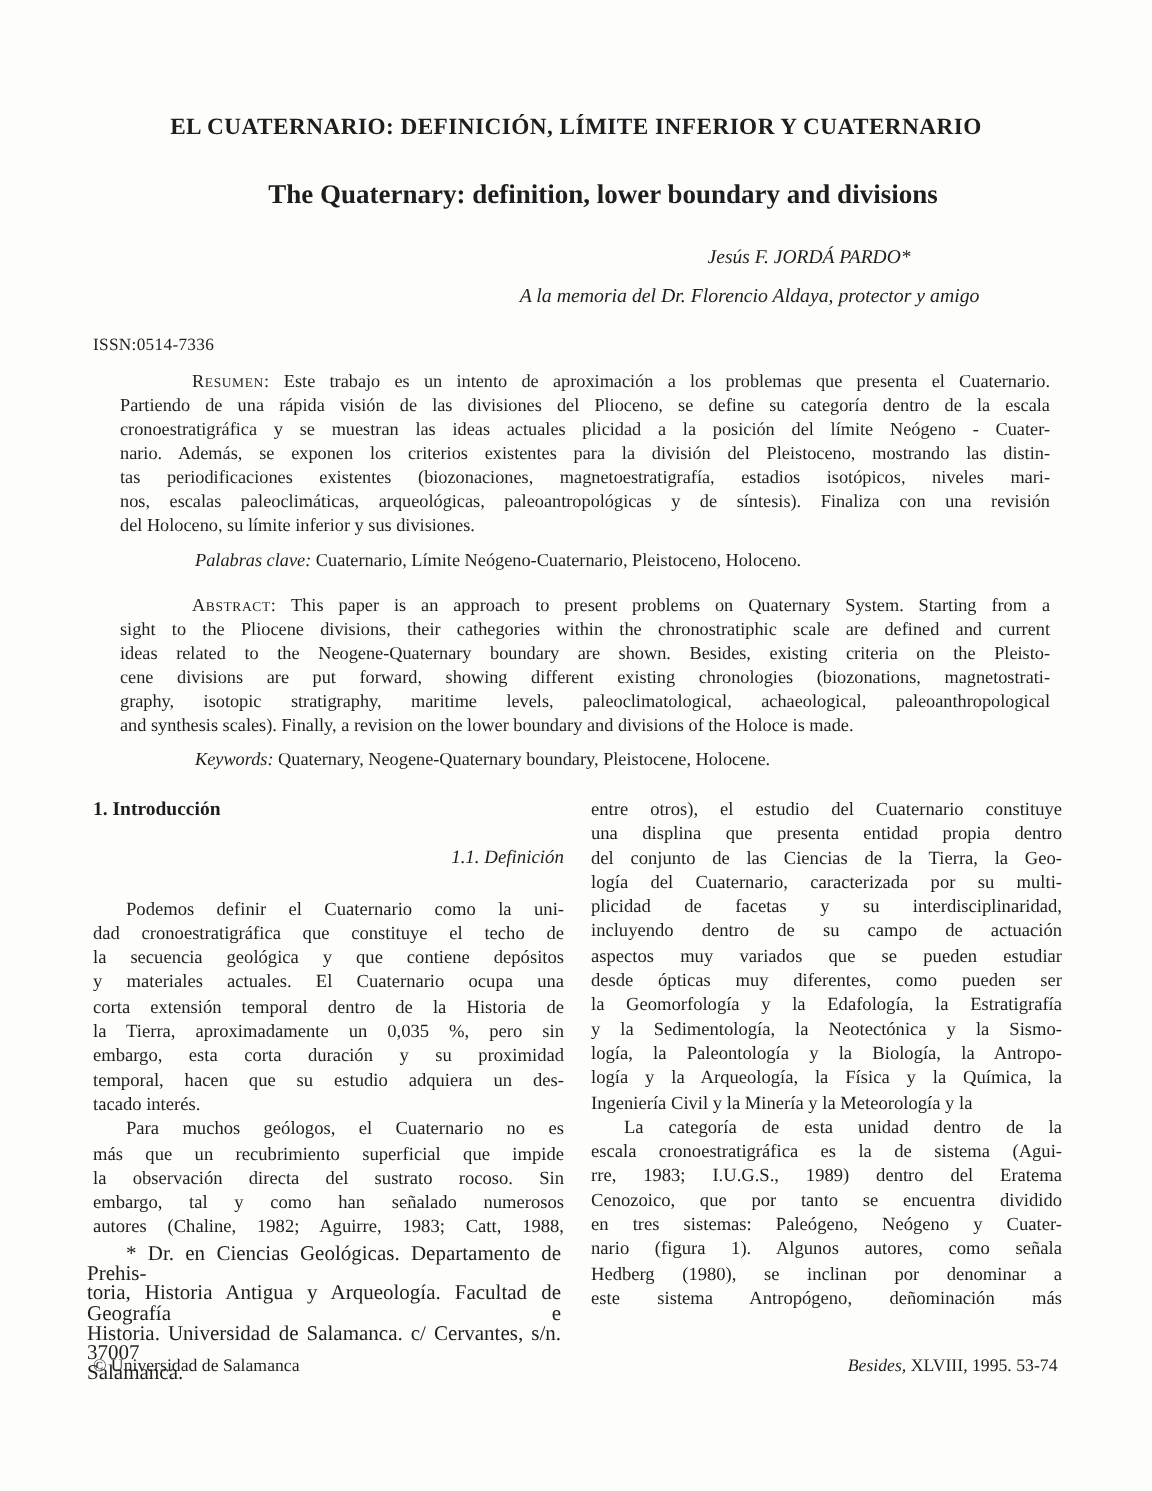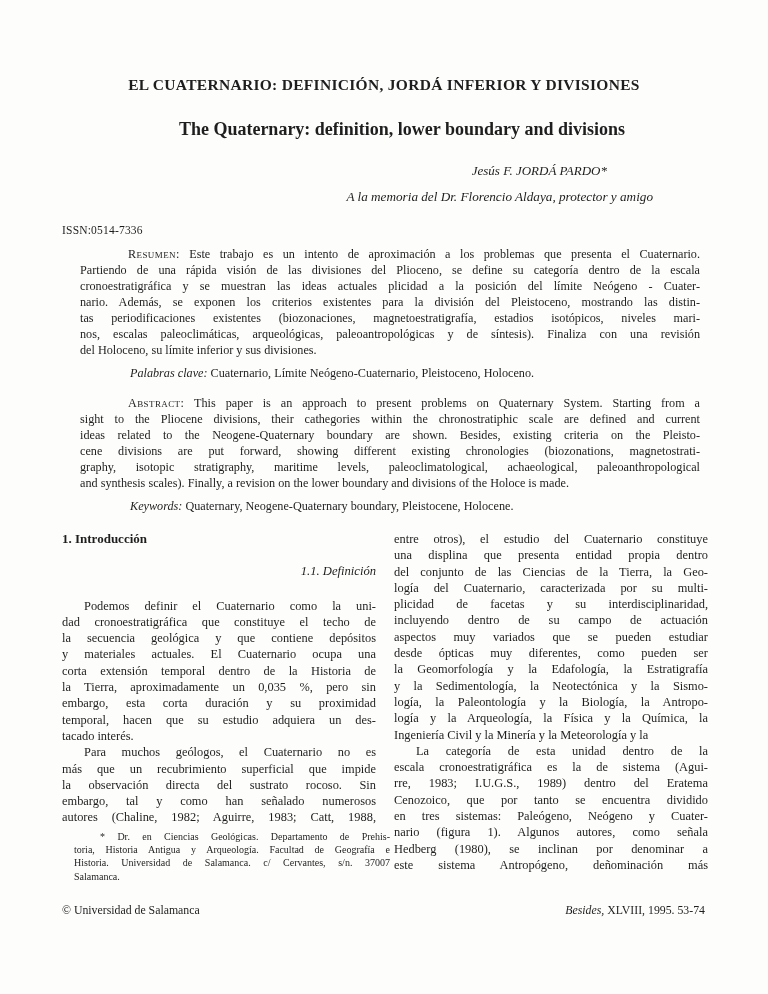--- a/index.html
+++ b/index.html
@@ -109,43 +109,43 @@
     font-style: italic;
     font-weight: normal;
     margin: 0 0 18px 0;
     line-height: 16.3px;
     text-align: right;
   }
 
   
   .footnote {
     position: absolute;
-    top: 830px; left: 74px;
+    top: 830px; left: 58px;
     width: 316px;
-    font-size: 10px;
+    font-size: 14px;
     line-height: 13.2px;
   }
   .footnote .tline:first-child { text-indent: 26px; }
 
   
   .page-footer {
     position: absolute;
     top: 903px; left: 62px;
     width: 643px;
     display: flex;
     justify-content: space-between;
     font-size: 11.8px;
   }
 </style>
 </head>
 <body>
 
 <div class="page">
 
-  <div class="title-es">EL CUATERNARIO: DEFINICIÓN, JORDÁ INFERIOR Y DIVISIONES</div>
+  <div class="title-es">EL CUATERNARIO: DEFINICIÓN, LÍMITE INFERIOR Y CUATERNARIO</div>
   <div class="title-en">The Quaternary: definition, lower boundary and divisions</div>
   <div class="author-line">Jesús F. JORDÁ PARDO*</div>
   <div class="dedication-line">A la memoria del Dr. Florencio Aldaya, protector y amigo</div>
   <div class="issn-line">ISSN:0514-7336</div>
 
   <div class="front-matter">
 
     <div class="resumen-block">
       <div class="block-first-line"><span class="sc">Resumen:</span> <span>Este trabajo es un intento de aproximación a los problemas que presenta el Cuaternario.</span></div>
       <div class="lines-host">

